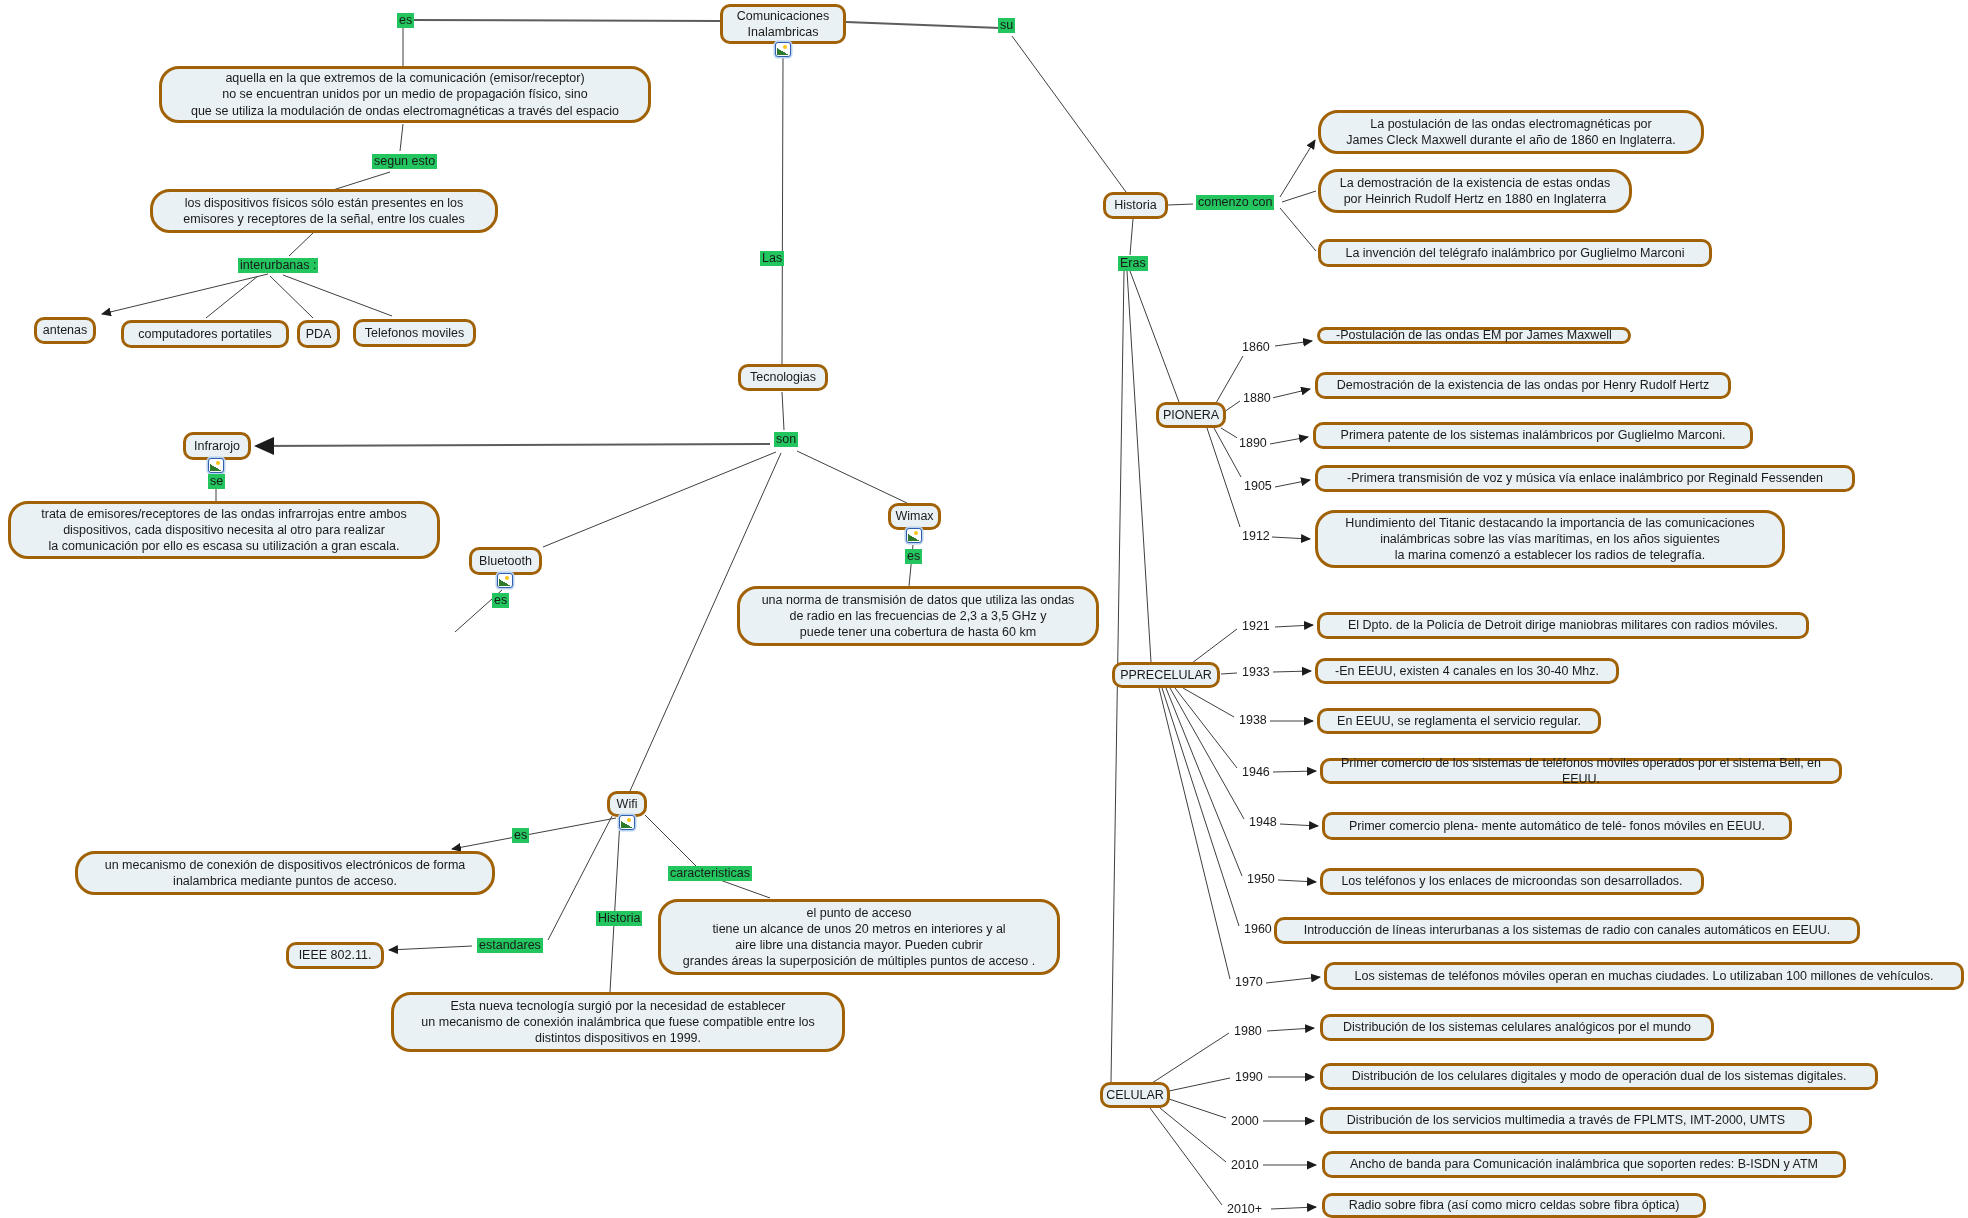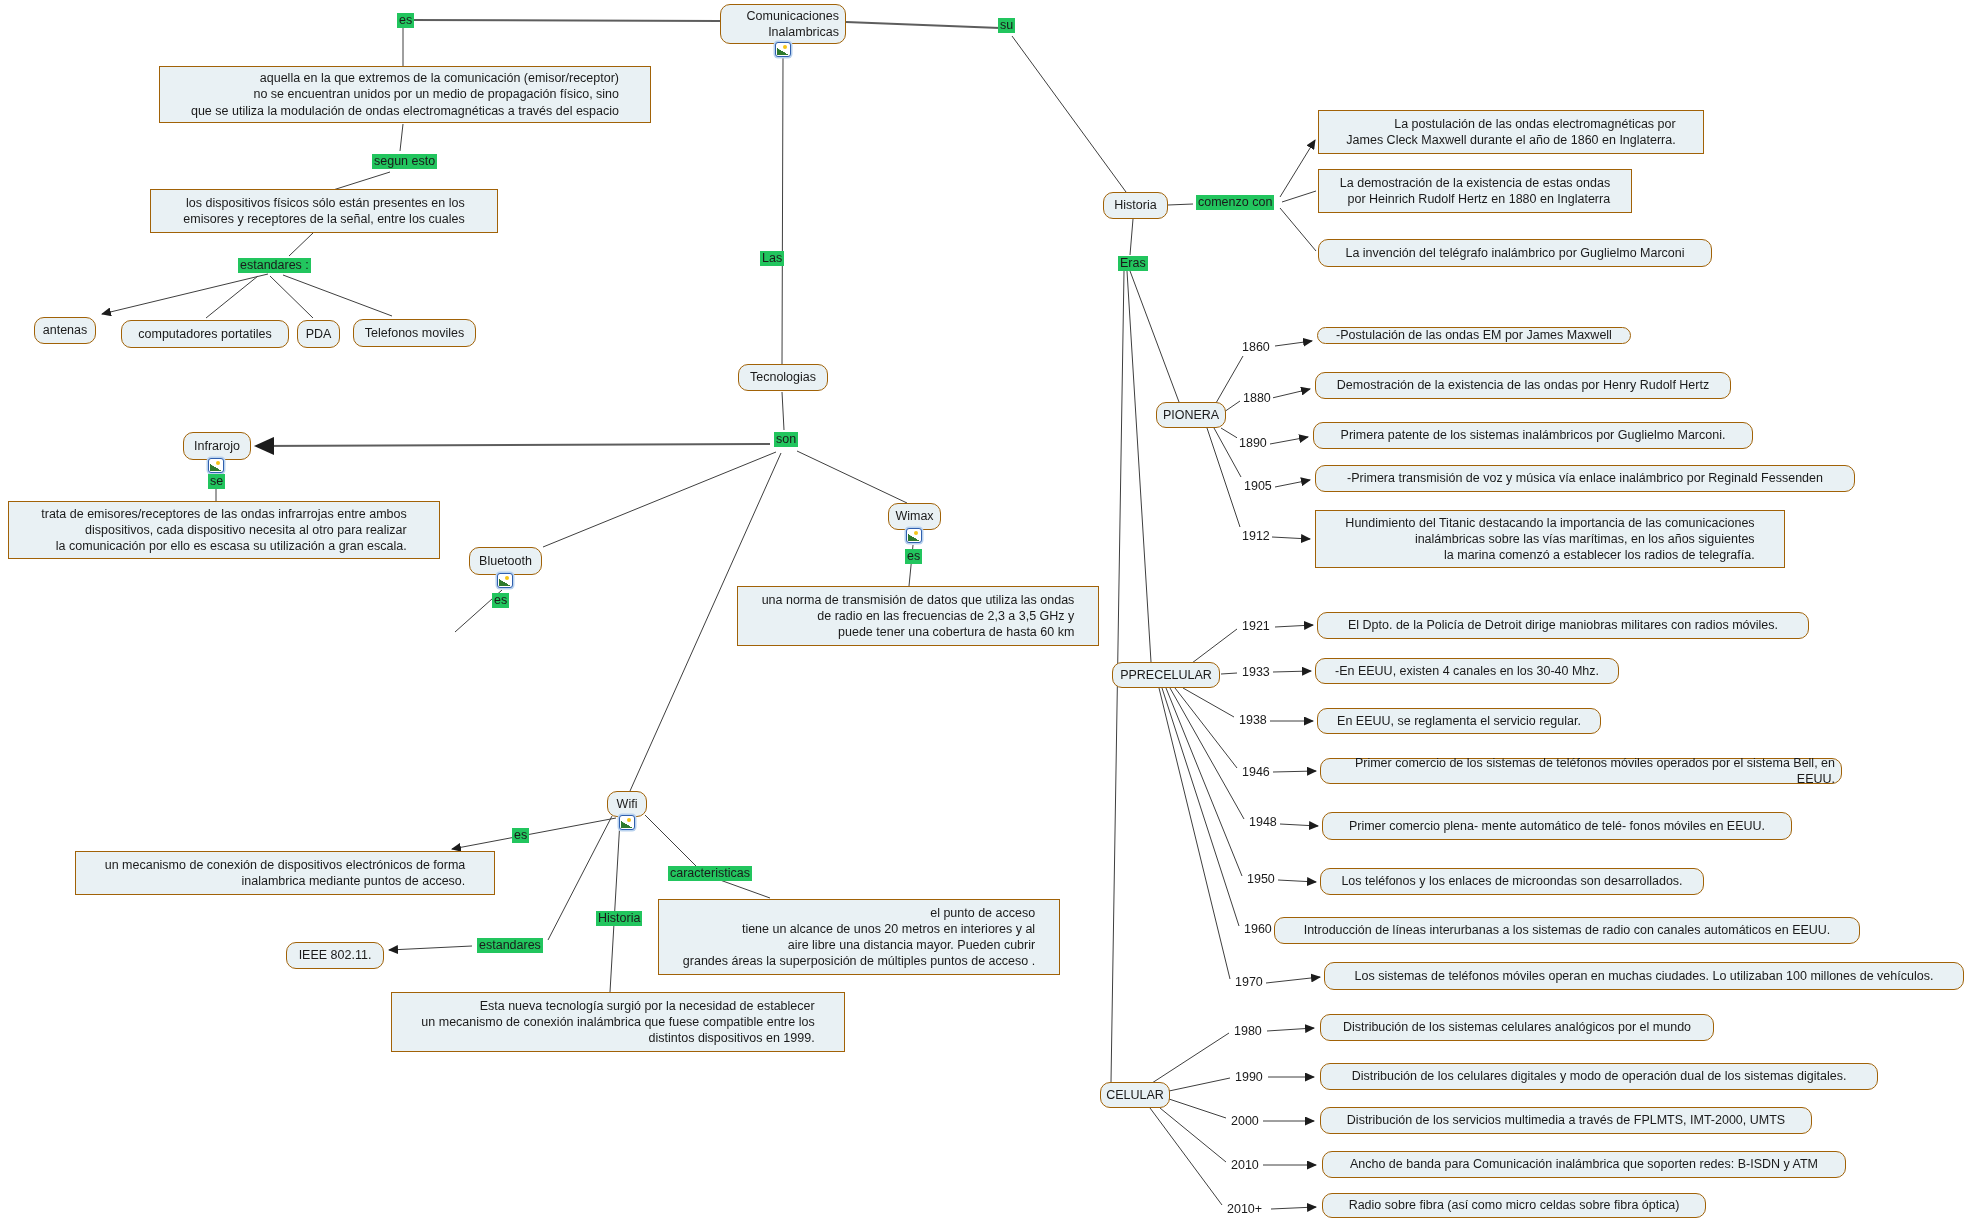--- a/index.html
+++ b/index.html
@@ -3,24 +3,24 @@
 <meta charset="utf-8">
 <style>
   html,body{margin:0;padding:0;background:#ffffff;}
   body{width:1968px;height:1218px;position:relative;overflow:hidden;
        font-family:"Liberation Sans",sans-serif;color:#1a1a1a;}
   #canvas{position:absolute;inset:0;width:1968px;height:1218px;}
   svg.wires{position:absolute;left:0;top:0;pointer-events:none;}
   .ln{stroke:#3f3f3f;stroke-width:1;fill:none;}
   .thick{stroke:#5d5d5d;stroke-width:2;}
   .arrow{marker-end:url(#ah);}
-  .node{position:absolute;background:#e9f1f4;border:1px solid #a16207;border-radius:10px;
-        display:flex;align-items:center;justify-content:center;text-align:right;
+  .node{position:absolute;background:#e9f1f4;border:3px solid #a16207;border-radius:10px;
+        display:flex;align-items:center;justify-content:center;text-align:center;
         font-size:12.5px;line-height:1.3;box-sizing:border-box;padding:2px 6px;}
-  .desc{border-radius:0;}
+  .desc{border-radius:20px;}
   .multiline{white-space:pre-line;}
   .lbl{position:absolute;font-size:12.5px;line-height:1.2;background:#22c55e;padding:0 2px;
        white-space:nowrap;}
   .year{position:absolute;font-size:12.5px;background:#ffffff;padding:0 2px;white-space:nowrap;}
   .img-icon{position:absolute;width:16px;height:15px;background:#fff;border:1px solid #2f5fae;
         border-radius:3px;box-shadow:0 0 0 1.5px #b9d2ee;box-sizing:border-box;}
   .img-icon::before{content:"";position:absolute;left:1px;right:1px;bottom:1px;height:7px;
         background:linear-gradient(to top right,#2d7a2d 49%,transparent 50%);}
   .img-icon::after{content:"";position:absolute;right:3px;top:2px;width:4px;height:4px;
         border-radius:50%;background:#f5c518;}
@@ -125,21 +125,21 @@
 
   <span class="lbl" style="left:397px;top:13px;">es</span>
   <span class="lbl" style="left:998px;top:18px;">su</span>
 
   <div class="node desc multiline" style="left:159px;top:66px;width:492px;height:57px;">aquella en la que extremos de la comunicación (emisor/receptor)
 no se encuentran unidos por un medio de propagación físico, sino
 que se utiliza la modulación de ondas electromagnéticas a través del espacio</div>
   <span class="lbl" style="left:372px;top:154px;">segun esto</span>
   <div class="node desc multiline" style="left:150px;top:189px;width:348px;height:44px;">los dispositivos físicos sólo están presentes en los
 emisores y receptores de la señal, entre los cuales</div>
-  <span class="lbl" style="left:238px;top:258px;">estandares :</span>
+  <span class="lbl" style="left:238px;top:258px;">interurbanas :</span>
 
   <div class="node" style="left:34px;top:317px;width:62px;height:27px;">antenas</div>
   <div class="node" style="left:121px;top:320px;width:168px;height:28px;">computadores portatiles</div>
   <div class="node" style="left:297px;top:320px;width:43px;height:28px;">PDA</div>
   <div class="node" style="left:353px;top:319px;width:123px;height:28px;">Telefonos moviles</div>
 
   <span class="lbl" style="left:760px;top:251px;">Las</span>
   <div class="node" style="left:738px;top:364px;width:90px;height:27px;">Tecnologias</div>
   <span class="lbl" style="left:774px;top:432px;">son</span>
 

